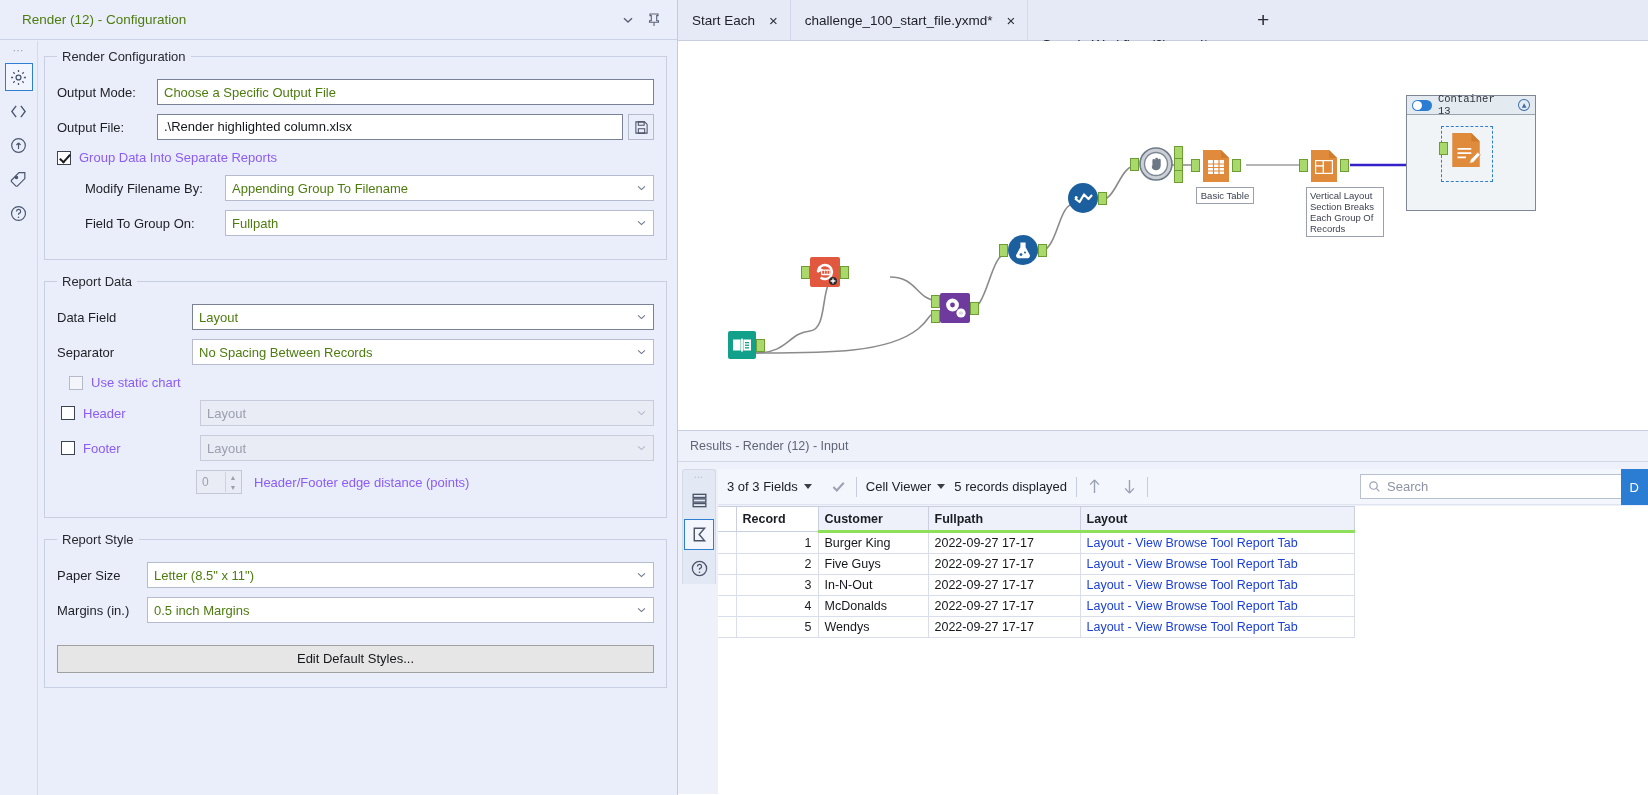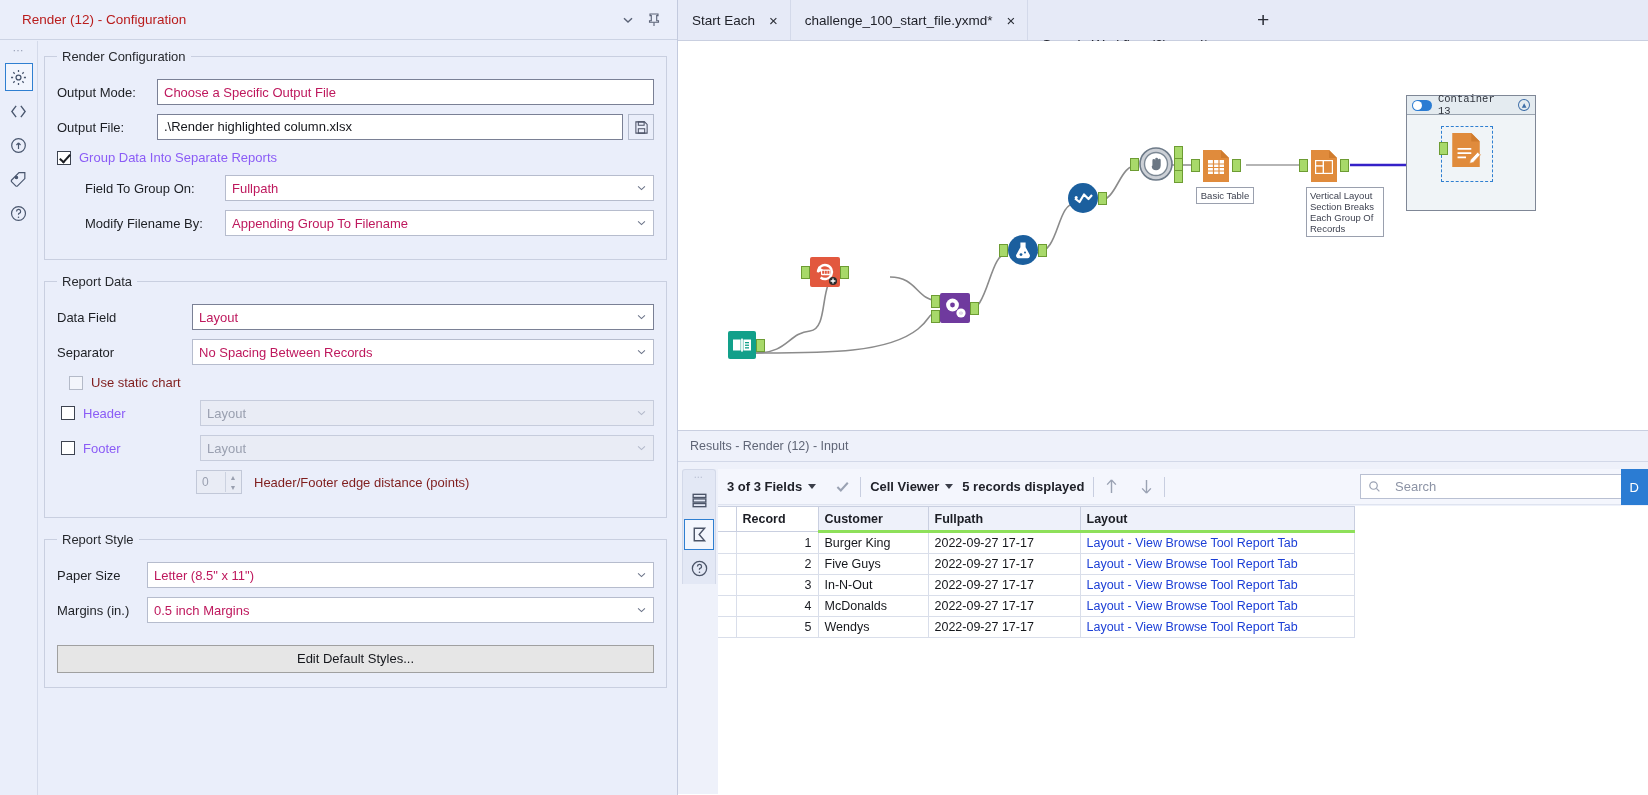--- a/index.html
+++ b/index.html
@@ -20,21 +20,21 @@
     width: 678px; height: 795px;
     background: #eaeefa;
     border-right: 1px solid #c3cade;
   }
   .cfg-titlebar {
     height: 40px; display: flex; align-items: center;
     padding: 0 10px 0 22px;
     background: #eaeefa;
     border-bottom: 1px solid #ccd3e4;
   }
-  .cfg-title { flex: 1; color: #b91c1c; font-size: 13.5px; }
+  .cfg-title { flex: 1; color: #4d7c0f; font-size: 13.5px; }
   .titlebar-icon {
     width: 26px; height: 26px; display: flex;
     align-items: center; justify-content: center;
     color: #5b6running; color: #5a6276; cursor: pointer;
   }
 
   
   #icon-rail {
     position: absolute; left: 0; top: 41px;
     width: 38px; height: 754px;
@@ -71,21 +71,21 @@
     padding: 0 5px; font-size: 13px; color: #27292e;
   }
   .row { display: flex; align-items: center; margin: 9px 0; }
   .row .lbl { font-size: 13px; color: #1d1f24; white-space: nowrap; }
   .row .lbl.indent { padding-left: 28px; }
 
   .combo {
     position: relative; flex: 1; height: 26px;
     background: #ffffff; border: 1px solid #7a8095;
     display: flex; align-items: center;
-    padding: 0 24px 0 6px; font-size: 13px; color: #be185d;
+    padding: 0 24px 0 6px; font-size: 13px; color: #4d7c0f;
     cursor: pointer; overflow: hidden; white-space: nowrap;
   }
   .combo.light { border: 1px solid #b6bccd; }
   .combo.disabled {
     background: #e9ecf5; border: 1px solid #c6ccdc; color: #9aa0b0; cursor: default;
   }
   .combo .chev {
     position: absolute; right: 7px; top: 50%; transform: translateY(-50%);
     width: 9px; height: 9px;
   }
@@ -108,21 +108,21 @@
     border: 1px solid #3d4350; position: relative;
     display:inline-block; flex: none; cursor: pointer;
   }
   .chkbox.disabled { border-color: #b4bac8; background: #f3f5fb; }
   .chkbox.checked::after {
     content: ""; position: absolute; left: 4px; top: 0px;
     width: 4px; height: 9px; border: solid #1b1d22;
     border-width: 0 2px 2px 0; transform: rotate(42deg);
   }
   .chk-lbl { margin-left: 8px; font-size: 13px; color: #8b5cf6; }
-  .chk-lbl.muted { color: #7f1d1d; }
+  .chk-lbl.muted { color: #8b5cf6; }
 
   .radio {
     width: 13px; height: 13px; border-radius: 50%;
     border: 1px solid #3d4350; background: #fff;
     display: inline-block; position: relative; flex: none; cursor: pointer;
   }
   .radio.sel::after {
     content:""; position:absolute; left:3px; top:3px;
     width:5px; height:5px; border-radius:50%; background:#1b1d22;
   }
@@ -230,28 +230,28 @@
     border: 1px solid transparent;
   }
   .res-btn.active { border: 1.5px solid #2f7fd1; background: #f3f6fd; }
 
   #res-toolbar {
     position:absolute; left:40px; top: 38px; right: 0; height: 36px;
     display: flex; align-items: center; gap: 0;
     background: #f4f6fd; border-bottom: 1px solid #dfe4f0;
     font-size: 13px; color: #20222a;
   }
-  .tb-item { display:flex; align-items:center; gap:6px; padding: 0 9px; cursor:pointer; white-space:nowrap;font-weight:bold;}
+  .tb-item { display:flex; align-items:center; gap:6px; padding: 0 9px; cursor:pointer; white-space:nowrap;}
   .tb-sep { width:1px; height:20px; background:#c8cee0; }
   .caret-sm { width:0;height:0;border-left:4px solid transparent;border-right:4px solid transparent;border-top:5px solid #3a3e49;}
   .searchbox {
     margin-left: auto; margin-right: 12px;
     width: 276px; height: 25px; background:#fff;
     border: 1px solid #b9c0d2; display:flex; align-items:center;
-    gap: 14px; padding: 0 7px; color:#8c93a5; font-size:13px;
+    gap: 6px; padding: 0 7px; color:#8c93a5; font-size:13px;
   }
   .blue-btn {
     position:absolute; right:0; top:38px; height:36px; min-width: 26px;
     background:#2b7cd3; color:#fff; display:flex;align-items:center;
     padding: 0 9px; font-size:13px; cursor:pointer;
   }
 
   
   #grid {
     position:absolute; left: 40px; top: 75px; right: 0; bottom: 0;
@@ -359,33 +359,33 @@
             </svg>
           </div>
         </div>
 
         <div class="chk-row">
           <span class="chkbox checked"></span>
           <span class="chk-lbl">Group Data Into Separate Reports</span>
         </div>
 
         <div class="row">
+          <div class="lbl indent" style="width:168px">Modify Filename By:</div>
+          <div class="combo light">
+            <span>Appending Group To Filename</span>
+            <svg class="chev" viewBox="0 0 10 10">
+                <path d="M1.2 3.2 5 6.8 8.8 3.2" stroke="#6c7489" stroke-width="1.2" fill="none"></path>
+              </svg>
+          </div>
+        </div>
+
+        <div class="row">
           <div class="lbl indent" style="width:168px">Field To Group On:</div>
           <div class="combo light">
             <span>Fullpath</span>
-            <svg class="chev" viewBox="0 0 10 10">
-                <path d="M1.2 3.2 5 6.8 8.8 3.2" stroke="#6c7489" stroke-width="1.2" fill="none"></path>
-              </svg>
-          </div>
-        </div>
-
-        <div class="row">
-          <div class="lbl indent" style="width:168px">Modify Filename By:</div>
-          <div class="combo light">
-            <span>Appending Group To Filename</span>
             <svg class="chev" viewBox="0 0 10 10">
                 <path d="M1.2 3.2 5 6.8 8.8 3.2" stroke="#6c7489" stroke-width="1.2" fill="none"></path>
               </svg>
           </div>
         </div>
       </fieldset>
 
       <fieldset class="group">
         <legend>Report Data</legend>
 

